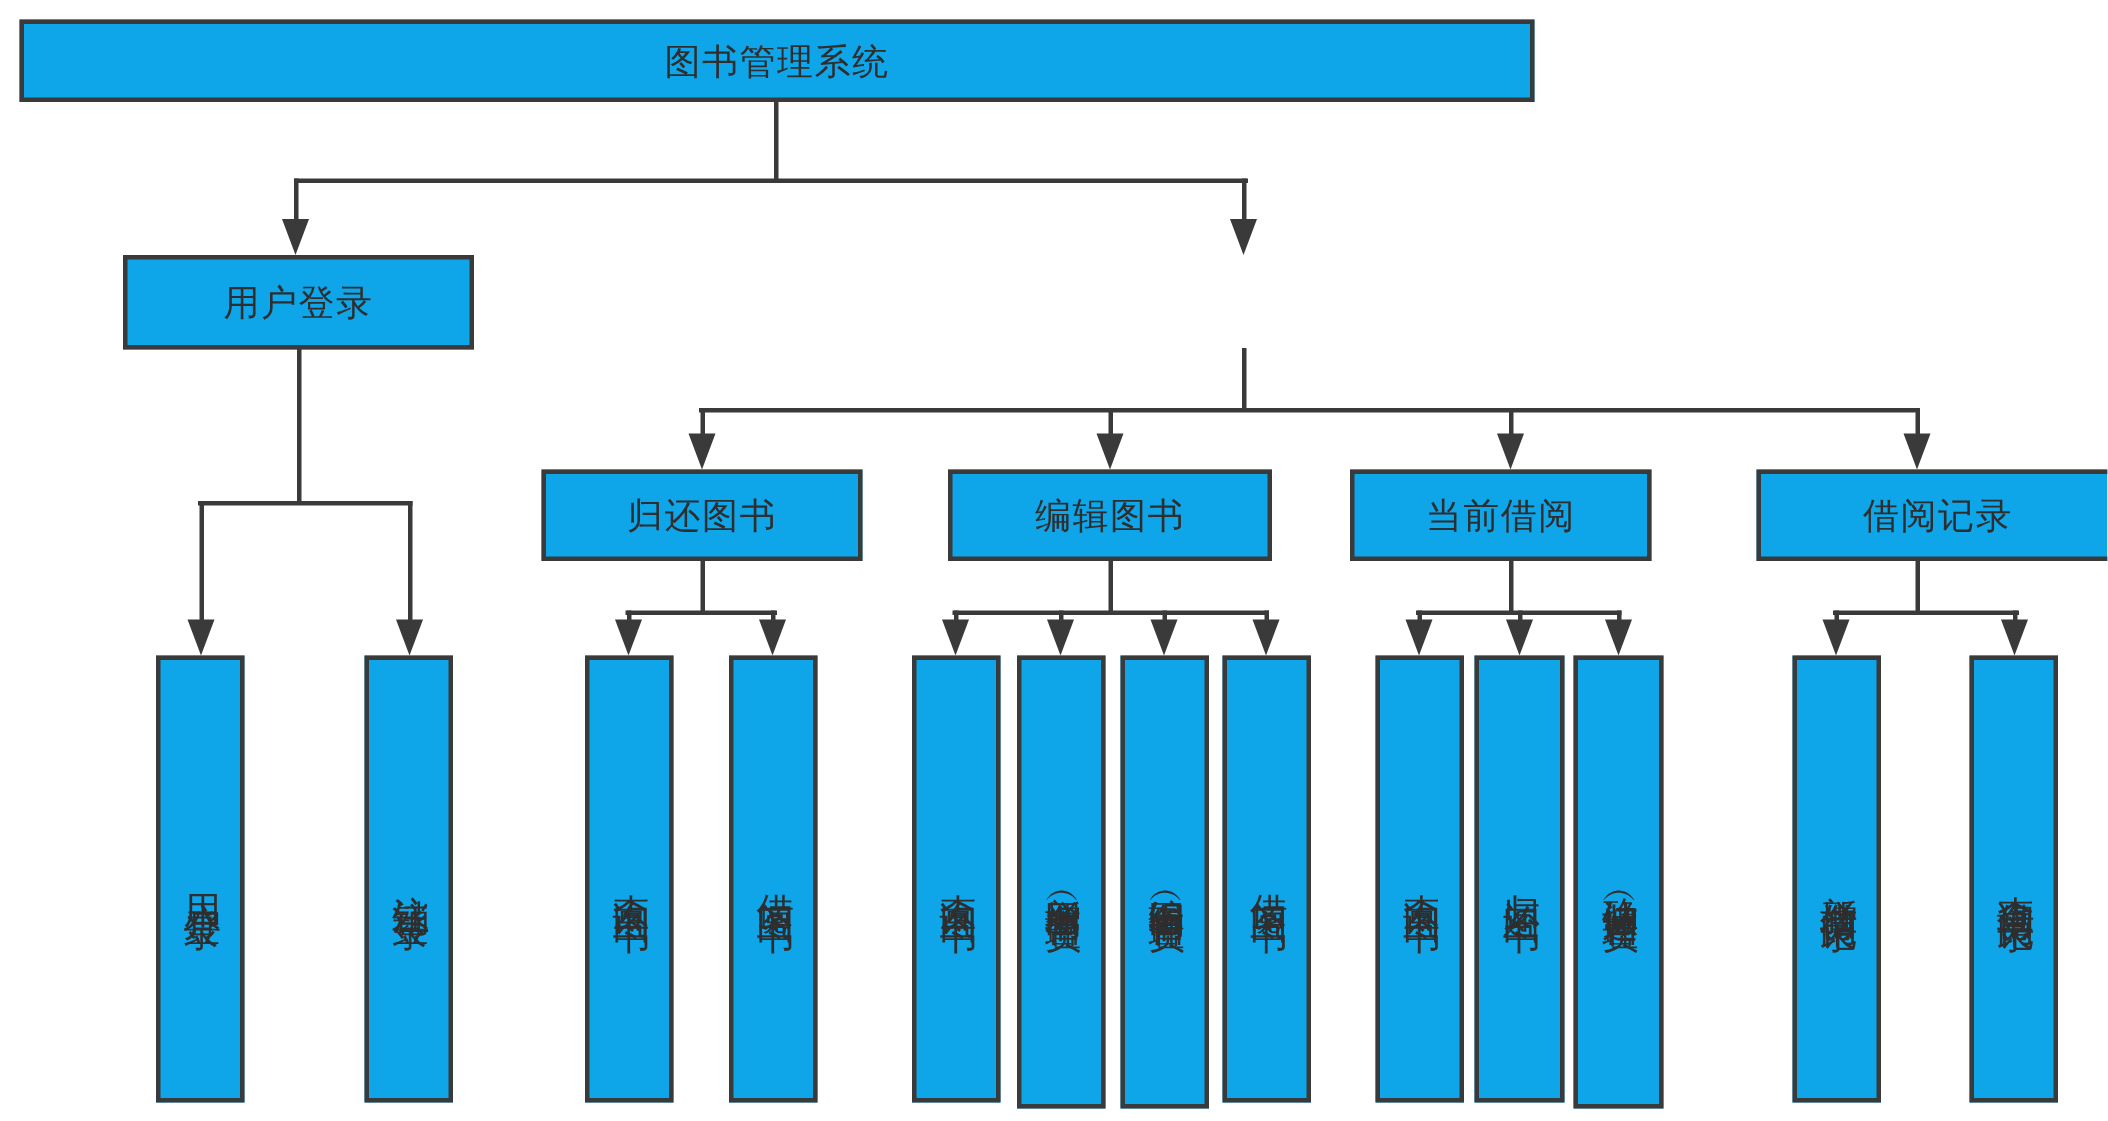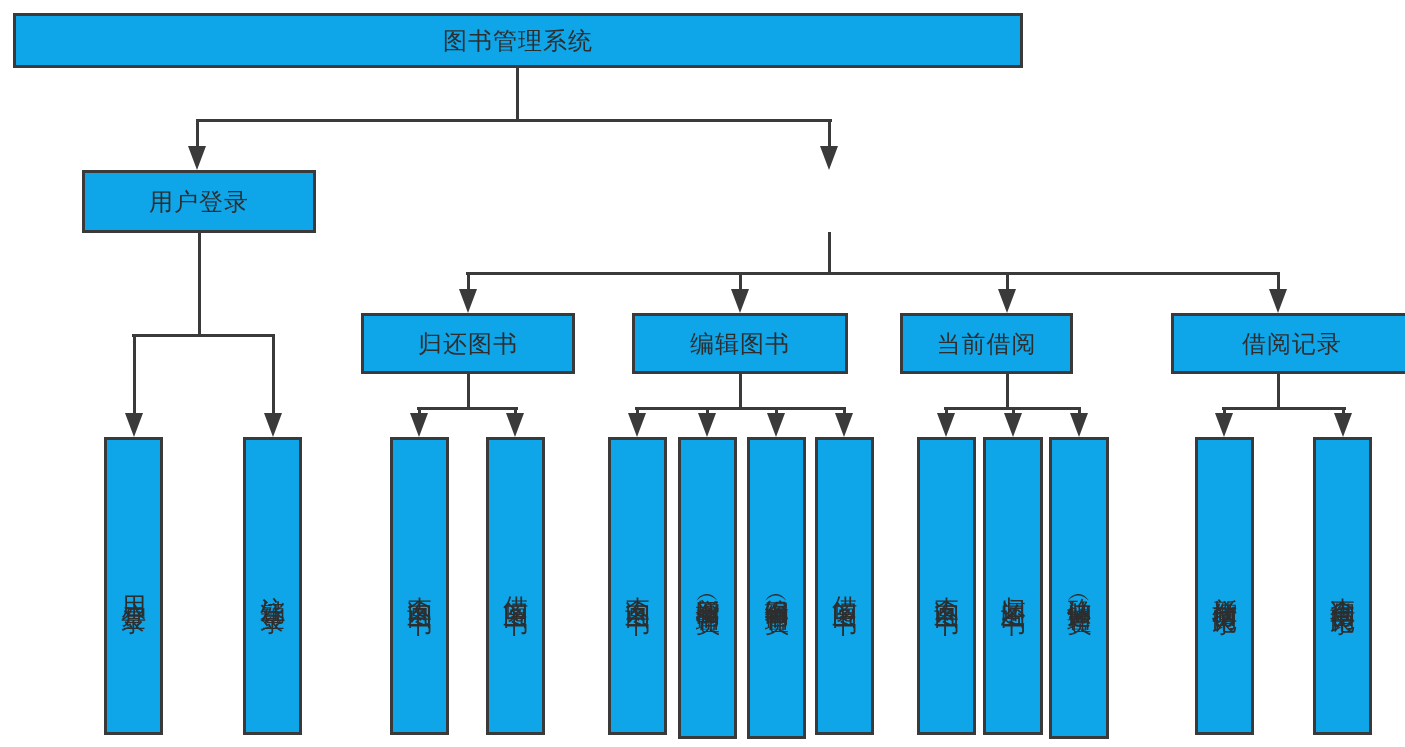--- a/index.html
+++ b/index.html
@@ -85,21 +85,21 @@
   <div class="ahead" style="left:998px;top:289px"></div>
   <div class="stem" style="left:1277px;top:272px;height:20px"></div>
   <div class="ahead" style="left:1269px;top:289px"></div>
 
   <div class="box hlabel" style="left:361px;top:313px;width:214px;height:61px">
     <span>归还图书</span>
   </div>
   <div class="box hlabel" style="left:632px;top:313px;width:216px;height:61px">
     <span>编辑图书</span>
   </div>
-  <div class="box hlabel" style="left:900px;top:313px;width:173px;height:61px">
+  <div class="box hlabel" style="left:900px;top:313px;width:201px;height:61px">
     <span>当前借阅</span>
   </div>
   <div class="box hlabel" style="left:1171px;top:313px;width:242px;height:61px">
     <span>借阅记录</span>
   </div>
 
   <div class="vline" style="left:467px;top:373px;height:36px"></div>
   <div class="hline" style="left:417px;top:407px;width:101px"></div>
   <div class="stem" style="left:418px;top:407px;height:9px"></div>
   <div class="ahead" style="left:410px;top:413px"></div>

